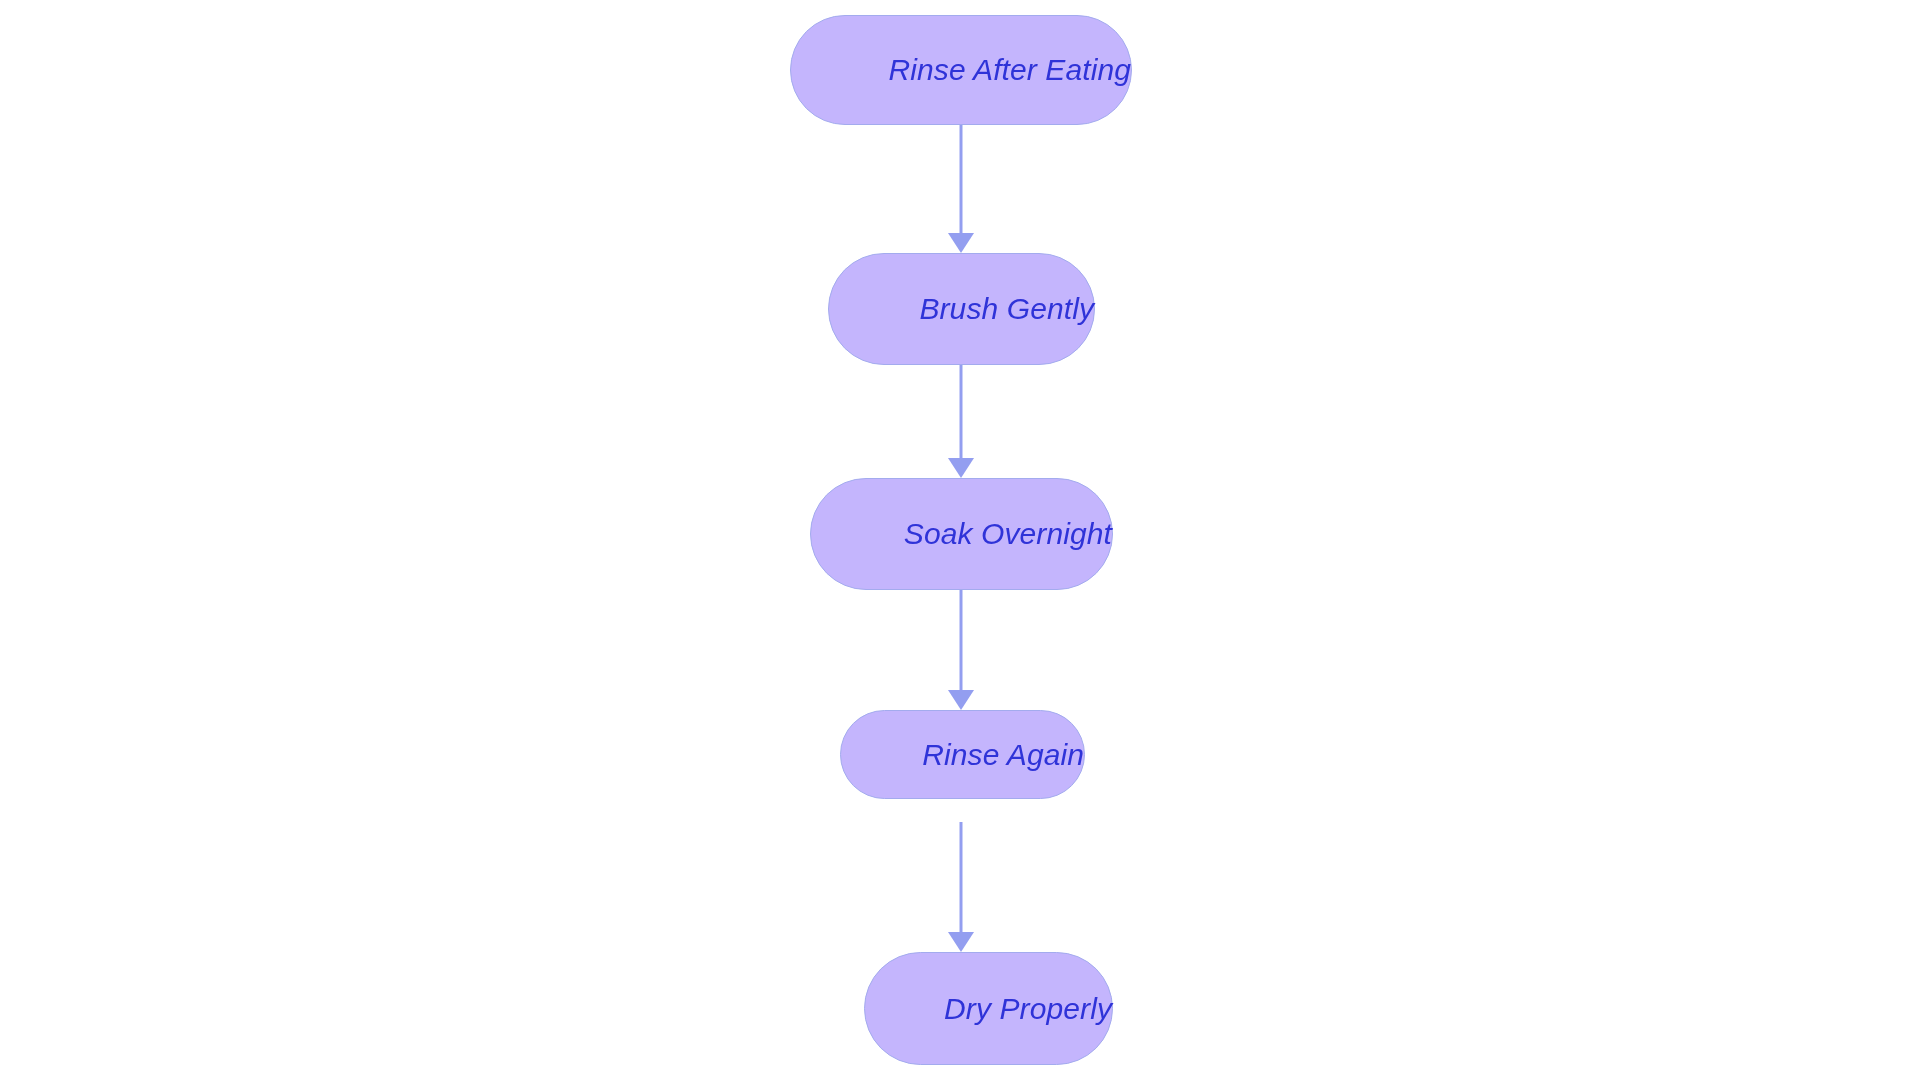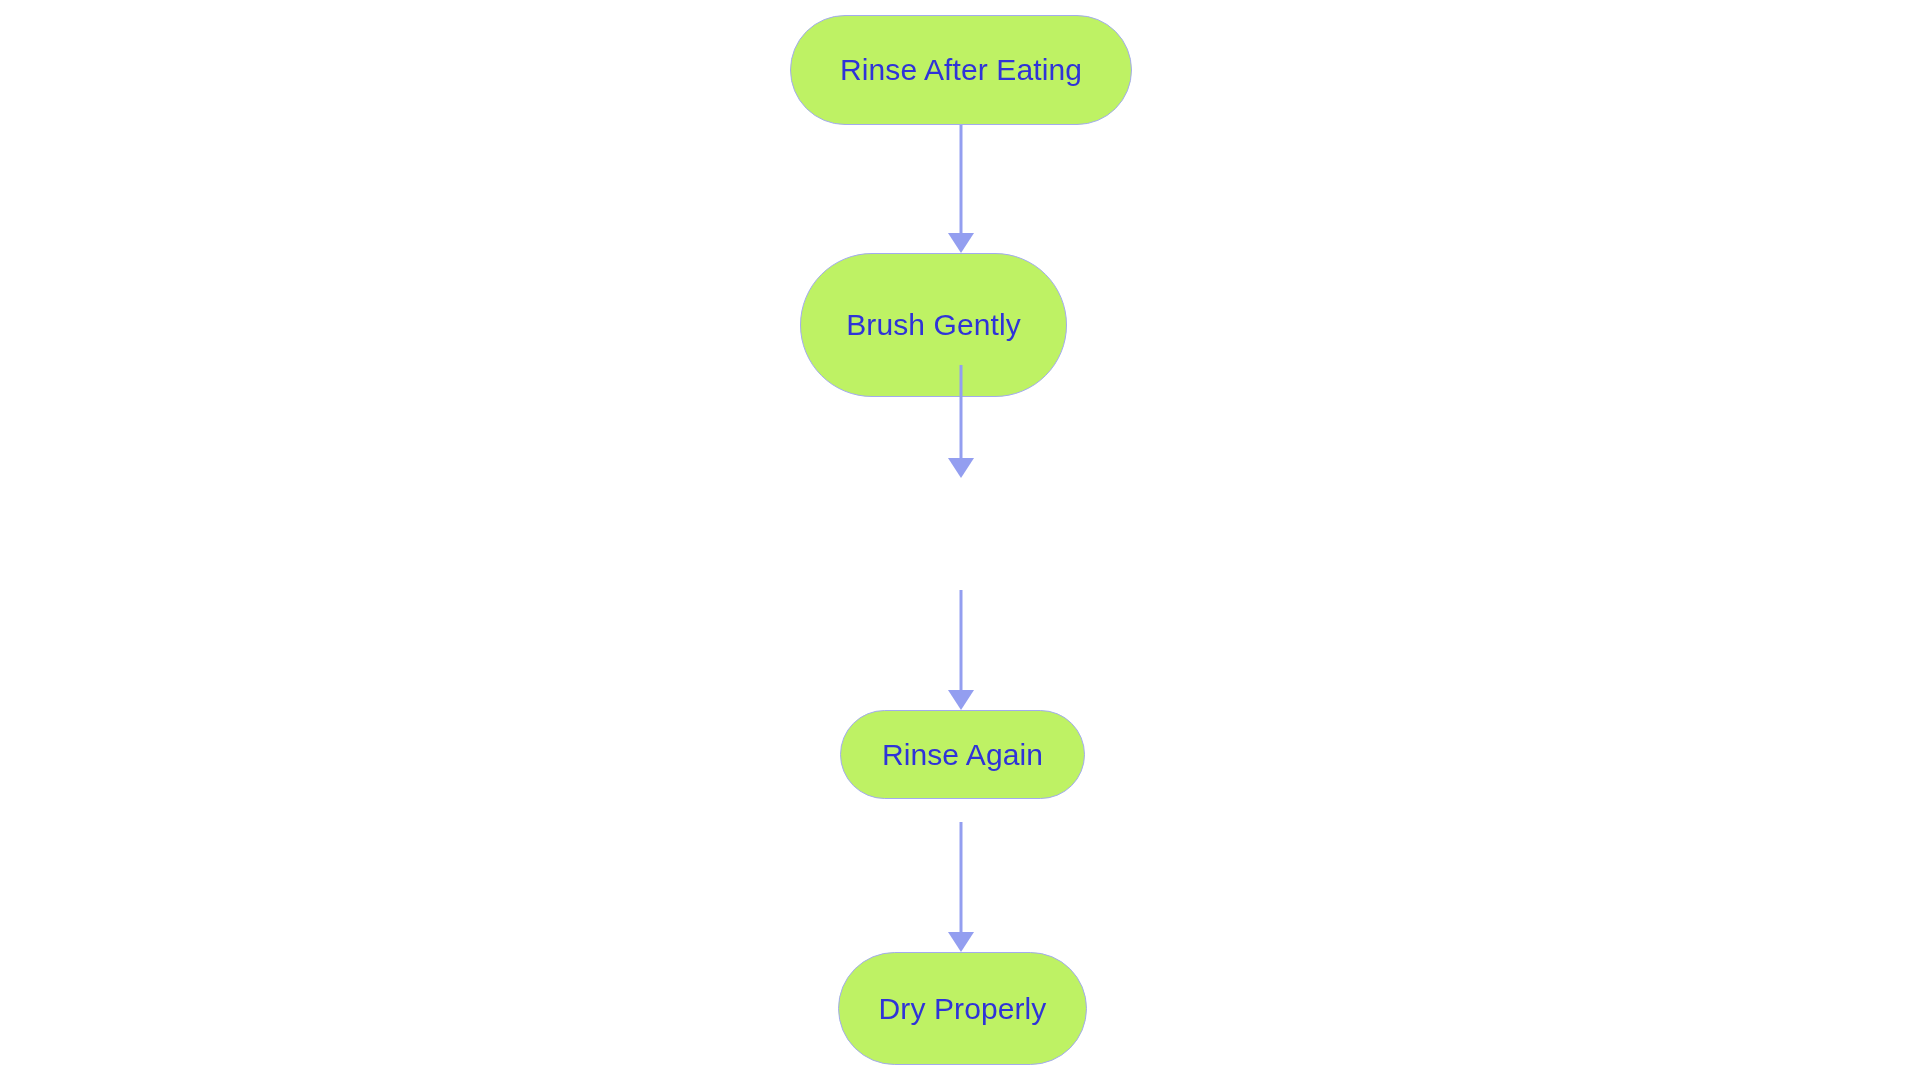--- a/index.html
+++ b/index.html
@@ -19,24 +19,25 @@
     width: 1920px;
     height: 1083px;
     background: #ffffff;
   }
 
   .flow-node {
     position: absolute;
     box-sizing: border-box;
     display: flex;
     align-items: center;
-    justify-content: center;
-    background: #bef264;
+    justify-content: flex-end;
+    background: #c4b5fd;
     border: 1.5px solid #a3abee;
     border-radius: 9999px;
+    font-style: italic;
   }
 
   .flow-node-label {
     color: #2f33d8;
     font-family: "Liberation Sans", sans-serif;
     font-size: 30px;
     font-weight: 400;
     line-height: 1;
     letter-spacing: 0.1px;
     white-space: nowrap;
@@ -62,47 +63,50 @@
     <span class="flow-node-label">Rinse After Eating</span>
   </div>
 
   <div class="flow-connector" style="left:946px; top:125px; height:128px;">
     <svg width="30" height="128" viewBox="0 0 30 128">
       <line x1="15" y1="0" x2="15" y2="108" stroke="#939ef0" stroke-width="3"></line>
       <polygon points="2,108 28,108 15,128" fill="#939ef0"></polygon>
     </svg>
   </div>
 
-  <div class="flow-node" style="left:800px; top:253px; width:267px; height:144px;">
+  <div class="flow-node" style="left:828px; top:253px; width:267px; height:112px;">
     <span class="flow-node-label">Brush Gently</span>
   </div>
 
   <div class="flow-connector" style="left:946px; top:365px; height:113px;">
     <svg width="30" height="113" viewBox="0 0 30 113">
       <line x1="15" y1="0" x2="15" y2="93" stroke="#939ef0" stroke-width="3"></line>
       <polygon points="2,93 28,93 15,113" fill="#939ef0"></polygon>
     </svg>
   </div>
 
+  <div class="flow-node" style="left:810px; top:478px; width:303px; height:112px;">
+    <span class="flow-node-label">Soak Overnight</span>
+  </div>
 
   <div class="flow-connector" style="left:946px; top:590px; height:120px;">
     <svg width="30" height="120" viewBox="0 0 30 120">
       <line x1="15" y1="0" x2="15" y2="100" stroke="#939ef0" stroke-width="3"></line>
       <polygon points="2,100 28,100 15,120" fill="#939ef0"></polygon>
     </svg>
   </div>
 
   <div class="flow-node" style="left:840px; top:710px; width:245px; height:89px;">
     <span class="flow-node-label">Rinse Again</span>
   </div>
 
   <div class="flow-connector" style="left:946px; top:822px; height:130px;">
     <svg width="30" height="130" viewBox="0 0 30 130">
       <line x1="15" y1="0" x2="15" y2="110" stroke="#939ef0" stroke-width="3"></line>
       <polygon points="2,110 28,110 15,130" fill="#939ef0"></polygon>
     </svg>
   </div>
 
-  <div class="flow-node" style="left:838px; top:952px; width:249px; height:113px;">
+  <div class="flow-node" style="left:864px; top:952px; width:249px; height:113px;">
     <span class="flow-node-label">Dry Properly</span>
   </div>
 
 </div>
 
 </body></html>

